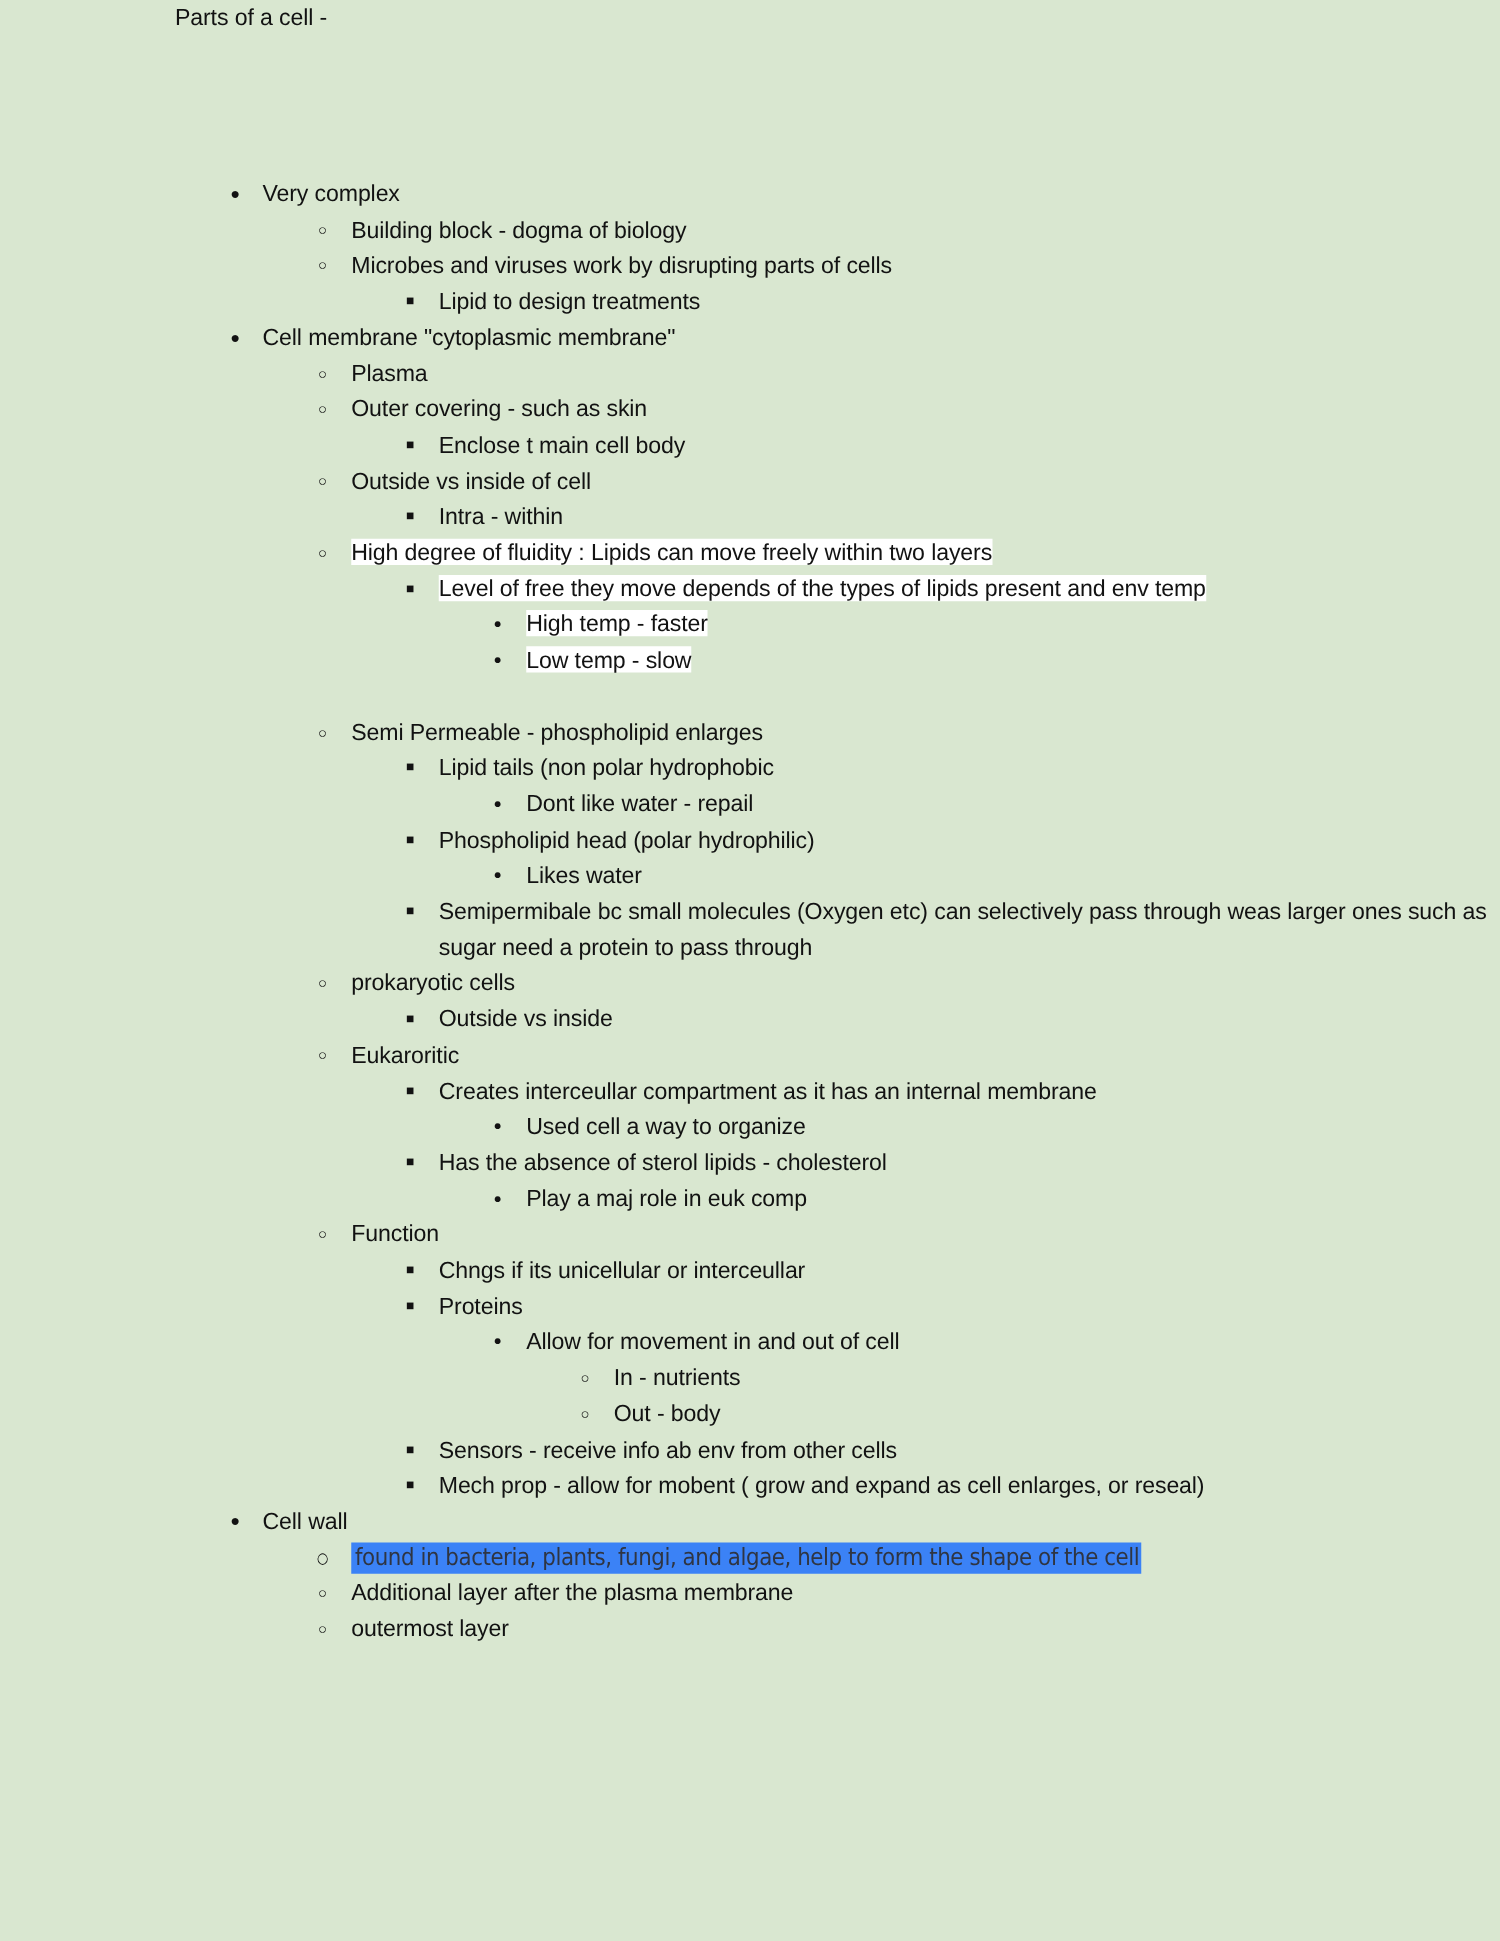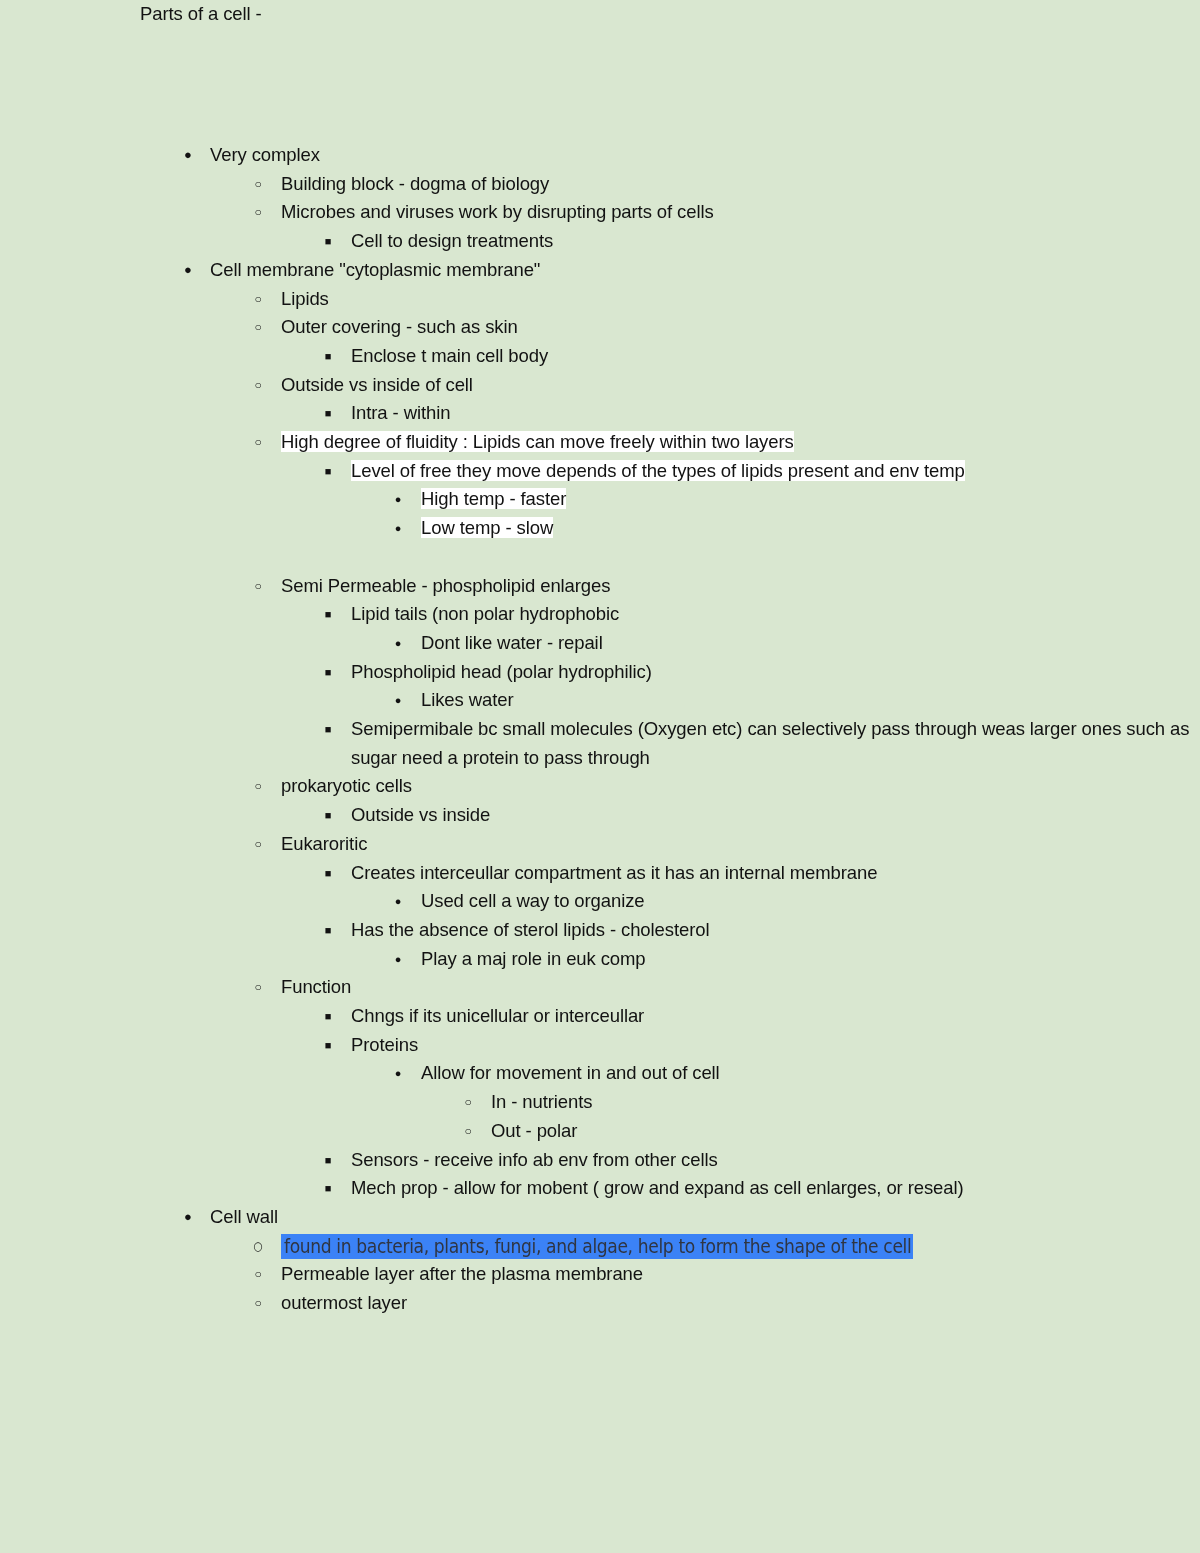--- a/index.html
+++ b/index.html
@@ -118,29 +118,29 @@
       <div class="row l2">
         <span class="bullet" style="font-size: 12px;">○</span>
         <span class="txt">Building block - dogma of biology</span>
       </div>
       <div class="row l2">
         <span class="bullet" style="font-size: 12px;">○</span>
         <span class="txt">Microbes and viruses work by disrupting parts of cells</span>
       </div>
       <div class="row l3">
         <span class="bullet" style="font-size: 11px;">■</span>
-        <span class="txt">Cell to design treatments</span>
+        <span class="txt">Lipid to design treatments</span>
       </div>
       <div class="row l1">
         <span class="bullet" style="font-size: 13px;">●</span>
         <span class="txt">Cell membrane "cytoplasmic membrane"</span>
       </div>
       <div class="row l2">
         <span class="bullet" style="font-size: 12px;">○</span>
-        <span class="txt">Lipids</span>
+        <span class="txt">Plasma</span>
       </div>
       <div class="row l2">
         <span class="bullet" style="font-size: 12px;">○</span>
         <span class="txt">Outer covering - such as skin</span>
       </div>
       <div class="row l3">
         <span class="bullet" style="font-size: 11px;">■</span>
         <span class="txt">Enclose t main cell body</span>
       </div>
       <div class="row l2">
@@ -235,41 +235,41 @@
       <div class="row l4">
         <span class="bullet" style="font-size: 11px;">●</span>
         <span class="txt">Allow for movement in and out of cell</span>
       </div>
       <div class="row l5">
         <span class="bullet" style="font-size: 12px;">○</span>
         <span class="txt">In - nutrients</span>
       </div>
       <div class="row l5">
         <span class="bullet" style="font-size: 12px;">○</span>
-        <span class="txt">Out - polar</span>
+        <span class="txt">Out - body</span>
       </div>
       <div class="row l3">
         <span class="bullet" style="font-size: 11px;">■</span>
         <span class="txt">Sensors - receive info ab env from other cells</span>
       </div>
       <div class="row l3 w4">
         <span class="bullet" style="font-size: 11px;">■</span>
         <span class="txt">Mech prop - allow for mobent ( grow and expand as cell enlarges, or reseal)</span>
       </div>
       <div class="row l1">
         <span class="bullet" style="font-size: 13px;">●</span>
         <span class="txt">Cell wall</span>
       </div>
       <div class="row l2 pasted">
         <span class="bullet" style="font-size: 12px;">○</span>
         <span class="txt"><span class="sel">found in bacteria, plants, fungi, and algae,  help to form the shape of the cell</span></span>
       </div>
       <div class="row l2">
         <span class="bullet" style="font-size: 12px;">○</span>
-        <span class="txt">Permeable layer after the plasma membrane</span>
+        <span class="txt">Additional layer after the plasma membrane</span>
       </div>
       <div class="row l2">
         <span class="bullet" style="font-size: 12px;">○</span>
         <span class="txt">outermost layer</span>
       </div>
     </div>
 
 </div>
 
 </body></html>

